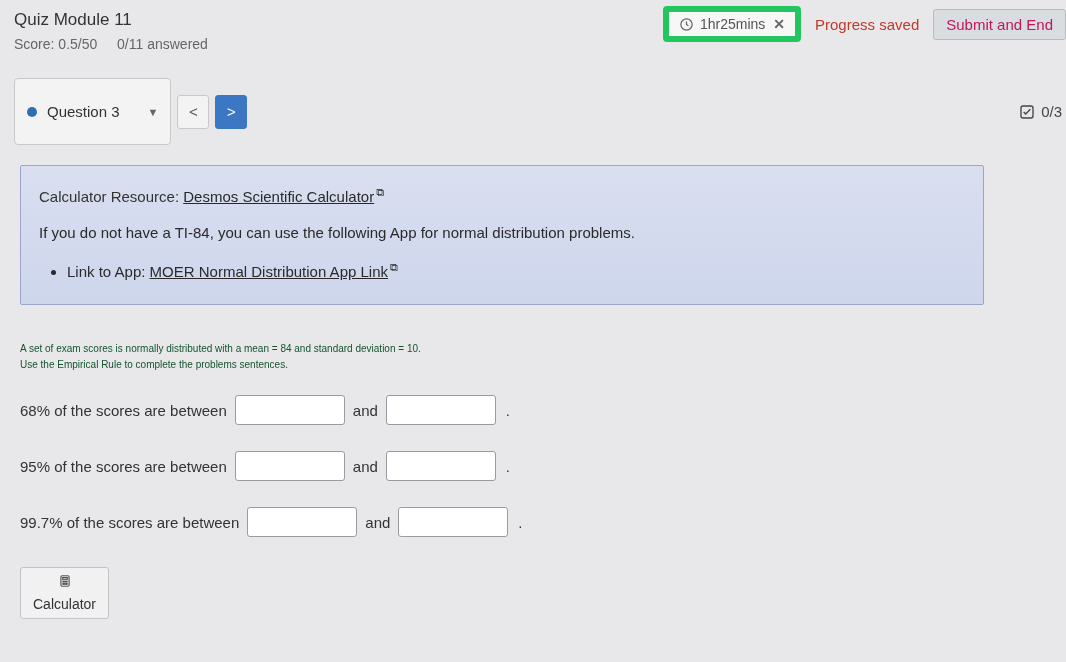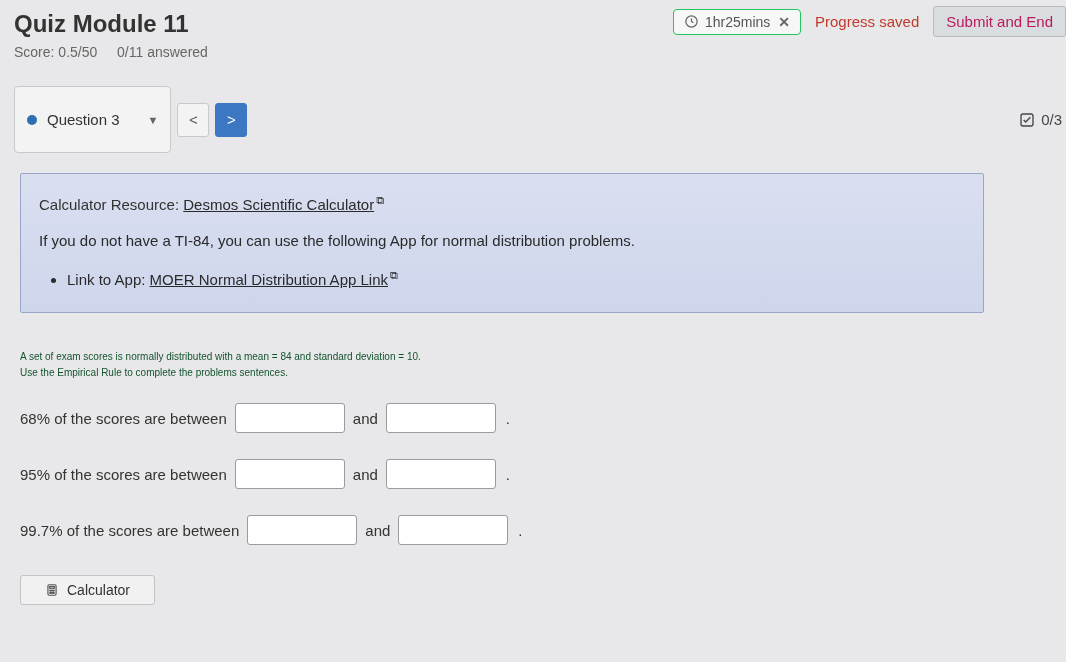--- a/index.html
+++ b/index.html
@@ -14,42 +14,42 @@
     position: relative;
   }
   .header-row {
     display: flex;
     align-items: flex-start;
     justify-content: space-between;
     padding-right: 0;
   }
   .title-block { }
   .quiz-title {
-    font-size: 24px;
-    font-weight: 700;
+    font-size: 17px;
+    font-weight: 400;
     color: #333;
     margin-bottom: 6px;
   }
   .score-line {
     font-size: 14px;
     color: #666;
   }
   .score-label { color:#666; }
   .score-sep { display:inline-block; width:12px; }
   .top-controls {
     display: flex;
     align-items: center;
     gap: 8px;
     margin-top: -4px;
   }
   .timer-pill {
     display: inline-flex;
     align-items: center;
     gap: 6px;
-    border: 1px solid #22c55e;
+    border: 6px solid #22c55e;
     border-radius: 4px;
     background: #f7f7f8;
     padding: 4px 10px;
     font-size: 14px;
     color: #555;
   }
   .timer-pill .x { color:#666; margin-left:2px; font-weight:600;}
   .progress-saved {
     color: #c0392b;
     font-size: 15px;
@@ -167,25 +167,26 @@
   }
   .period { margin-left:2px; }
 
   .calc-btn {
     display:inline-flex;
     align-items:center;
     gap:8px;
     border:1px solid #c3c3c7;
     background:#f1f1f2;
     border-radius:3px;
-    padding:6px 24px;
+    padding:6px 12px;
     font-size:14px;
     color:#333;
     cursor:pointer;
     margin-top: 4px;
+    flex-direction: column;
   }
   .calc-btn svg { width:14px; height:14px; }
 
   .clock-icon { width:15px; height:15px; }
 </style>
 </head>
 <body>
 
 <div class="header-row">
   <div class="title-block">

